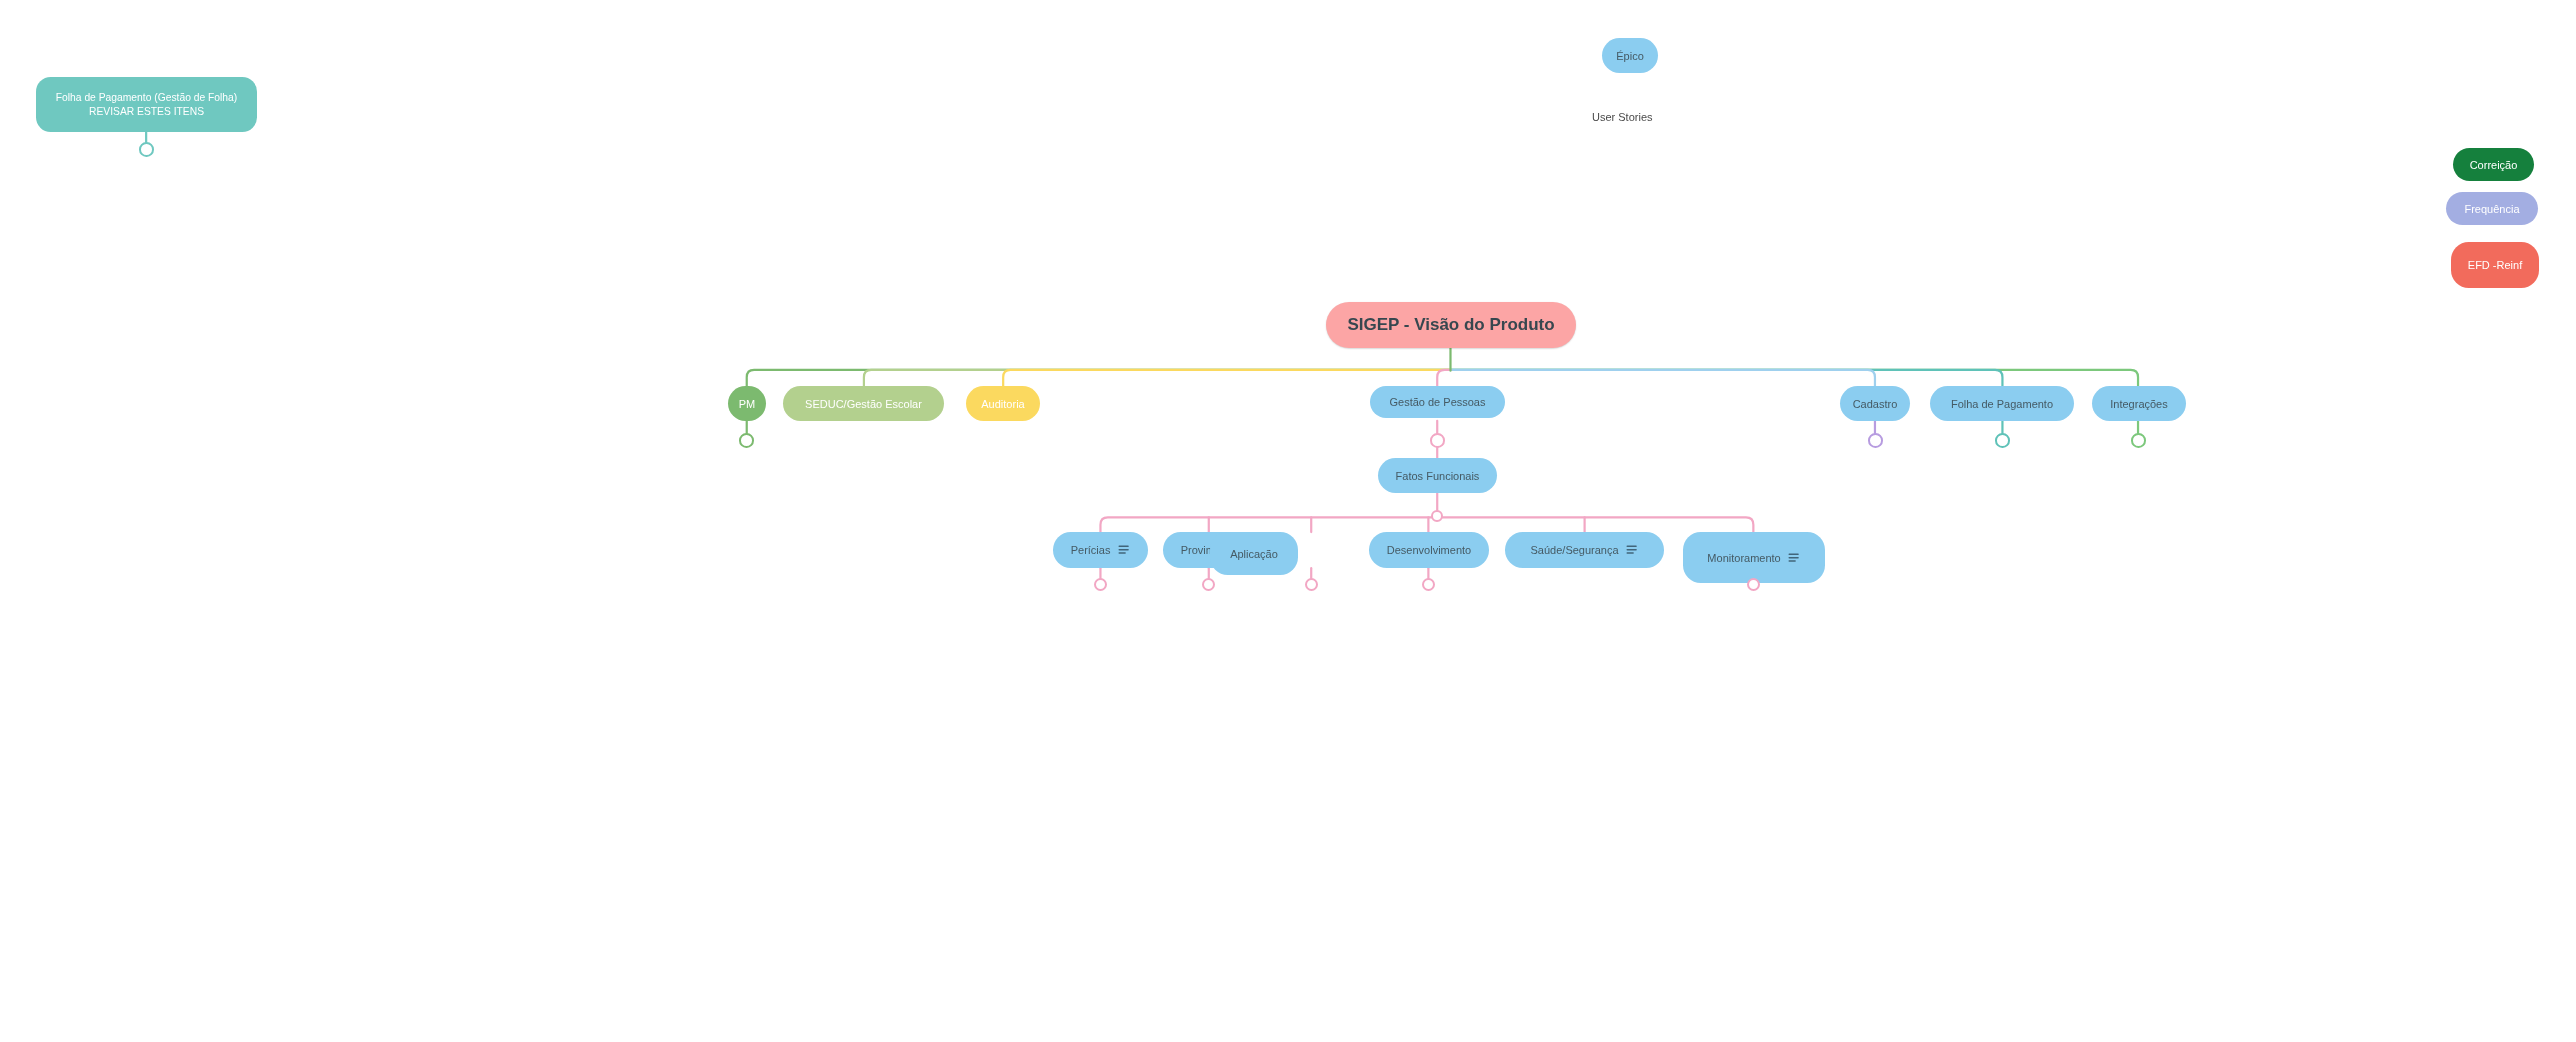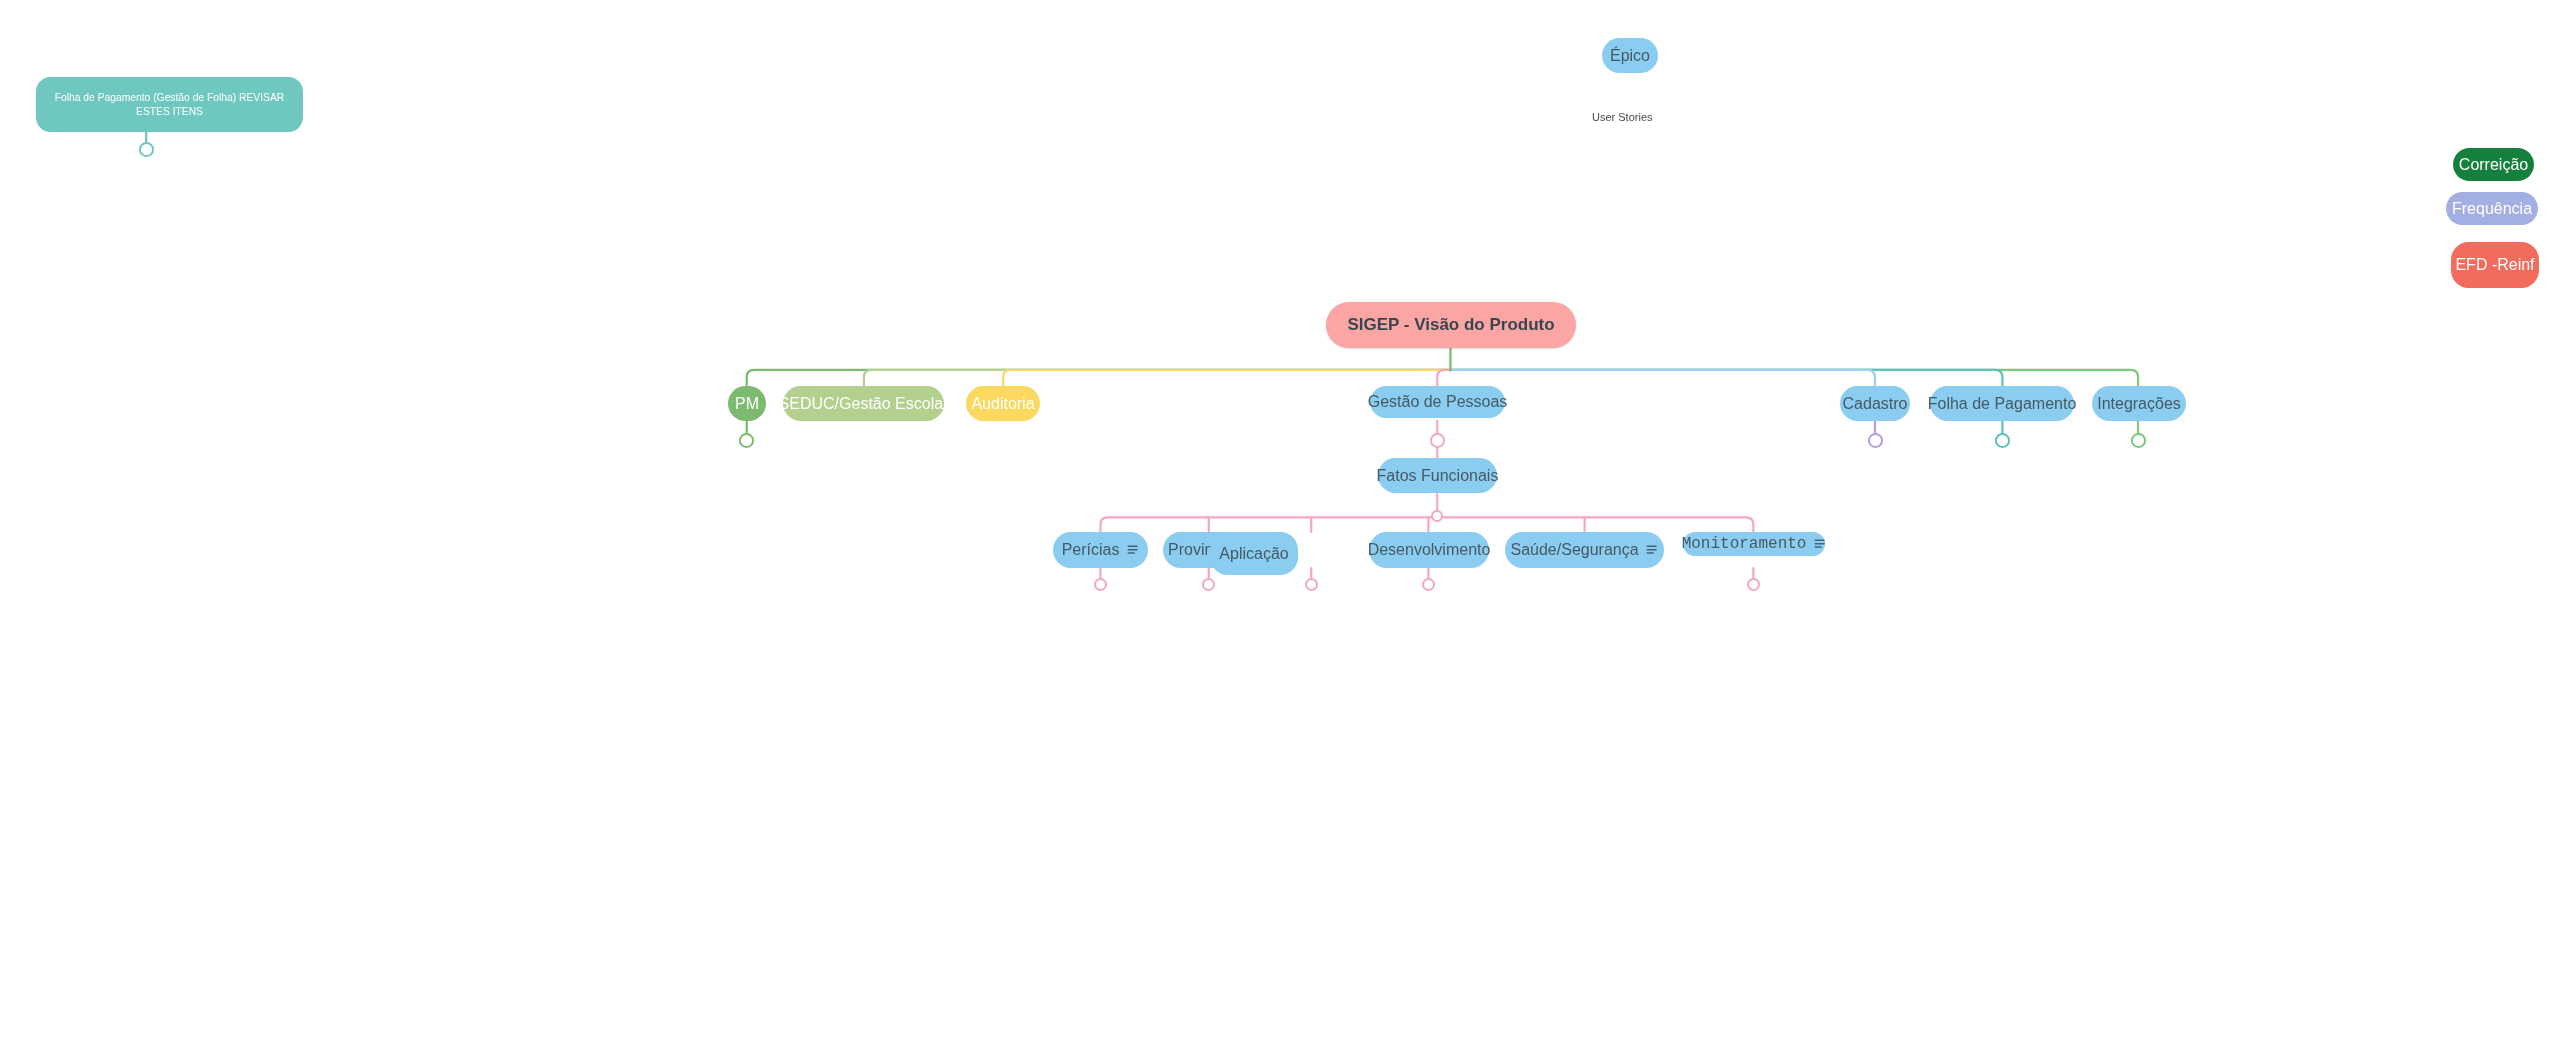--- a/index.html
+++ b/index.html
@@ -5,21 +5,21 @@
   html,body{margin:0;padding:0;}
   body{
     width:2576px;height:1042px;background:#ffffff;
     font-family:"Liberation Sans",sans-serif;
     position:relative;overflow:hidden;
   }
   .canvas{position:absolute;left:0;top:0;width:2576px;height:1042px;}
   svg.connectors{position:absolute;left:0;top:0;}
   .node{
     position:absolute;display:flex;align-items:center;justify-content:center;
-    gap:6.6px;border-radius:17.7px;font-size:16px;white-space:nowrap;
+    gap:6.6px;border-radius:17.7px;font-size:11px;white-space:nowrap;
     box-sizing:border-box;cursor:pointer;padding:0 7.4px;
   }
   .wrap{white-space:normal;text-align:center;line-height:1.3;font-size:10.3px;border-radius:14.7px;}
   .root-node{font-weight:bold;font-size:17px;border-radius:23.6px;box-shadow:0 0.7px 1.5px rgba(0,0,0,.18);}
   .c-teal{background:#6fc8c0;color:#ffffff;}
   .c-blue{background:#8bcdf0;color:#455a64;}
   .c-green{background:#7cba6f;color:#ffffff;}
   .c-green-dark-text{background:#fca5a5;color:#37474f;}
   .c-lightgreen{background:#b3d08e;color:#ffffff;}
   .c-yellow{background:#fbd95f;color:#ffffff;}
@@ -70,21 +70,21 @@
       <path d="M1938 702 L1938 722"></path>
       <path d="M2150 702 L2150 722"></path>
       <path d="M1493 771 L1493 785"></path>
       <path d="M1640 771 L1640 785"></path>
       <path d="M1779 771 L1779 785"></path>
       <path d="M1938 771 L1938 785"></path>
       <path d="M2379 771 L2379 785"></path>
     </g>
   </svg>
 
-  <div class="node c-teal wrap" style="left:36px;top:77px;width:267px;height:55px;">
+  <div class="node c-teal wrap" style="left:36px;top:77px;width:221px;height:55px;">
     <span>Folha de Pagamento (Gestão de Folha) REVISAR ESTES ITENS</span>
   </div>
 
   <div class="node c-blue" style="left:1602px;top:38px;width:56px;height:35px;">
     <span>Épico</span>
   </div>
 
   <div class="floating-text" style="left:1592px;top:111px;">User Stories</div>
 
   <div class="node c-orange" style="left:2453px;top:148px;width:81px;height:33px;">
@@ -154,21 +154,21 @@
     <span>Desenvolvimento</span>
   </div>
 
   <div class="node c-blue" style="left:1505px;top:532px;width:159px;height:36px;">
     <span>Saúde/Segurança</span>
     <svg class="note-icon" width="13.3" height="13.3" viewBox="0 0 18 18">
       <path d="M3 4.5 H15 M3 9 H15 M3 13.5 H11" stroke="#41657a" stroke-width="2" stroke-linecap="round" fill="none"></path>
     </svg>
   </div>
 
-  <div class="node c-blue" style="left:1683px;top:532px;width:142px;height:24px;font-family:Liberation Mono, monospace;">
+  <div class="node c-blue" style="left:1683px;top:532px;width:142px;height:51px;">
     <span>Monitoramento</span>
     <svg class="note-icon" width="13.3" height="13.3" viewBox="0 0 18 18">
       <path d="M3 4.5 H15 M3 9 H15 M3 13.5 H11" stroke="#41657a" stroke-width="2" stroke-linecap="round" fill="none"></path>
     </svg>
   </div>
 
   <div class="dot" style="left:139px;top:142px;border-color:#6fc8c0;"></div>
   <div class="dot" style="left:739px;top:433px;border-color:#7cba6f;"></div>
   <div class="dot" style="left:1430px;top:433px;border-color:#f2a7c4;"></div>
   <div class="dot" style="left:1868px;top:433px;border-color:#b79ce0;"></div>

